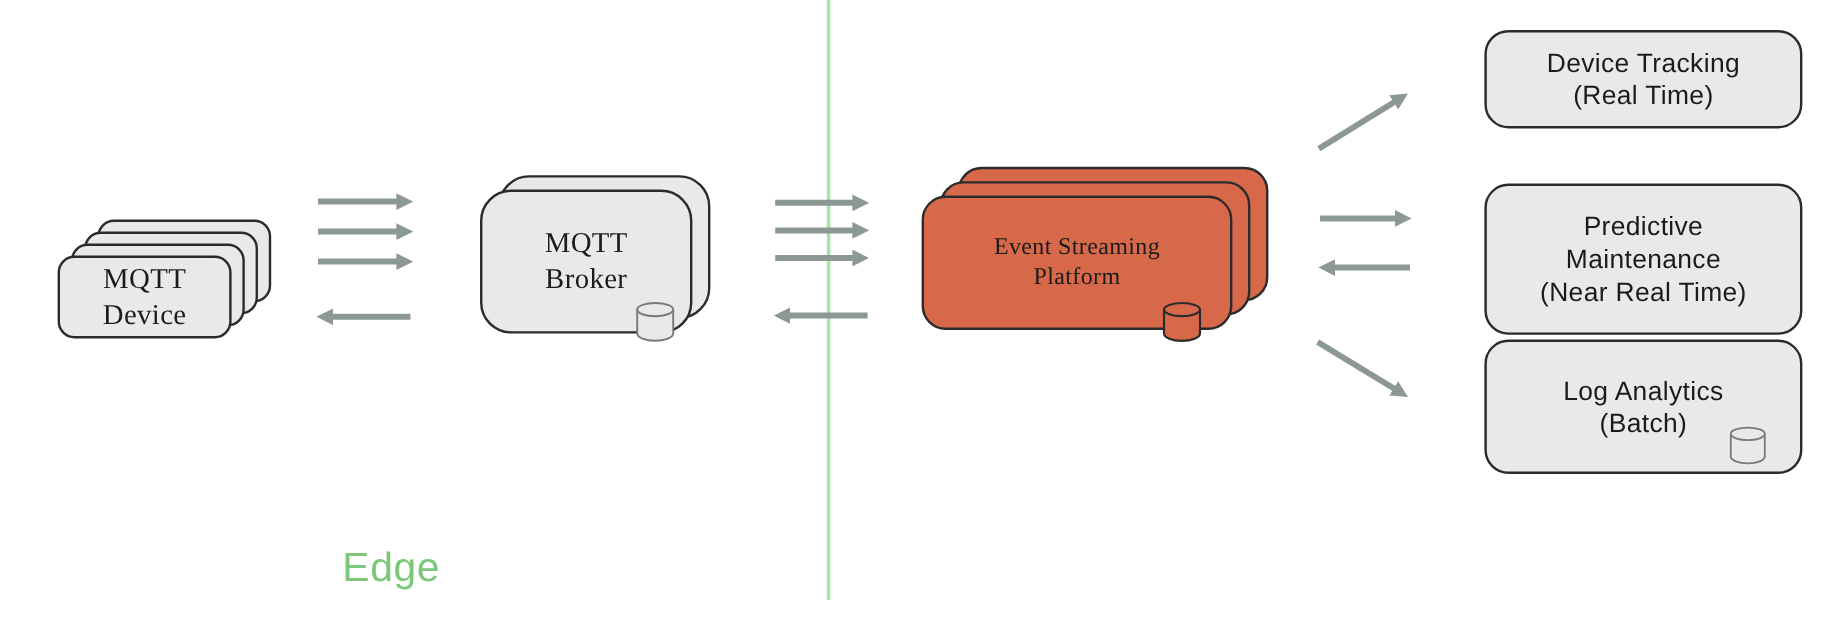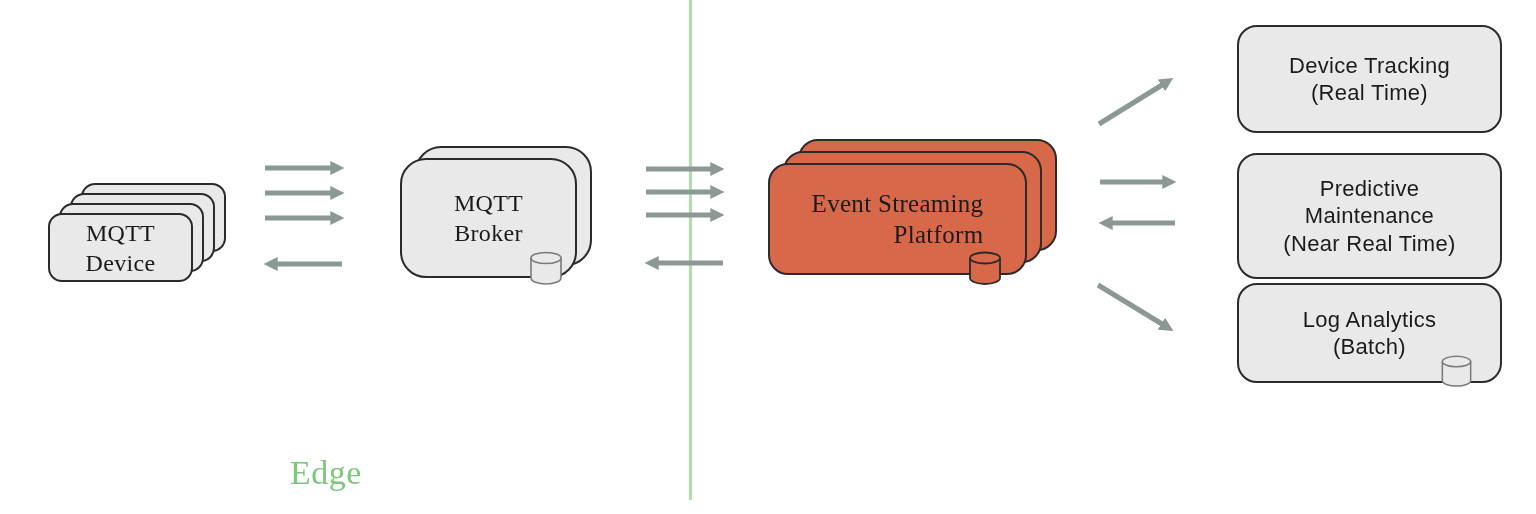--- a/index.html
+++ b/index.html
@@ -42,21 +42,20 @@
     border-radius: 20px;
     box-sizing: border-box;
   }
 
   .zone-label {
     position: absolute;
     text-align: center;
     color: var(--zone-green, #7dc77a);
     font-size: 34px;
     letter-spacing: 0.5px;
-    font-family: Liberation Serif, serif;
   }
 
   .divider {
     position: absolute;
     left: 689px; top: 0;
     width: 2.5px; height: 500px;
     background: var(--divider-green, #aee0a9);
   }
 
   .arrows-svg { position: absolute; left: 0; top: 0; }
@@ -79,26 +78,26 @@
   .broker-stack .layer { width: 177px; height: 120px; border-radius: 26px; }
   .broker-stack .l2 { left: 415px; top: 146px; }
   .broker-stack .front { left: 400px; top: 158px; }
   .broker-stack .node-label { font-size: 24px; }
 
   
   .esp-stack .layer { width: 259px; height: 112px; border-radius: 20px; }
   .esp-stack .l3 { left: 798px; top: 139px; }
   .esp-stack .l2 { left: 783px; top: 151px; }
   .esp-stack .front { left: 768px; top: 163px; }
-  .esp-stack .node-label { font-size: 25px; text-align: right; }
+  .esp-stack .node-label { font-size: 20px; }
 
   
-  .box-device-tracking { left: 1237px; top: 25px;  width: 265px; height: 108px; }
+  .box-device-tracking { left: 1237px; top: 25px;  width: 265px; height: 82px; }
   .box-predictive      { left: 1237px; top: 153px; width: 265px; height: 126px; padding-left: 32px; }
-  .box-log-analytics   { left: 1237px; top: 283px; width: 265px; height: 100px; }
+  .box-log-analytics   { left: 1237px; top: 283px; width: 265px; height: 112px; }
   .simple-box .node-label { font-size: 22px; }
 
   .edge-label  { left: 226px; top: 454px; width: 200px; }
   .cloud-label { left: 947px; top: 454px; width: 300px; }
 </style>
 </head>
 <body>
 
 <div class="canvas">
 

